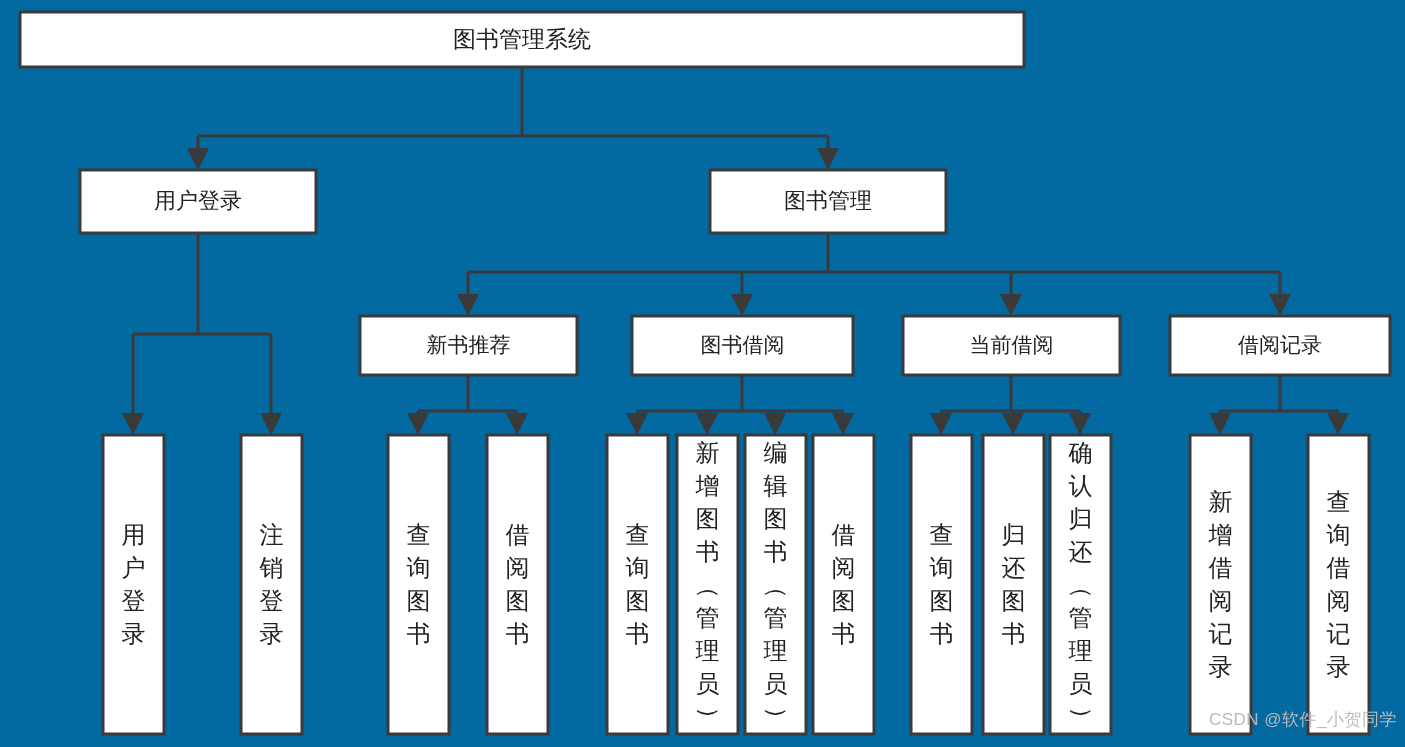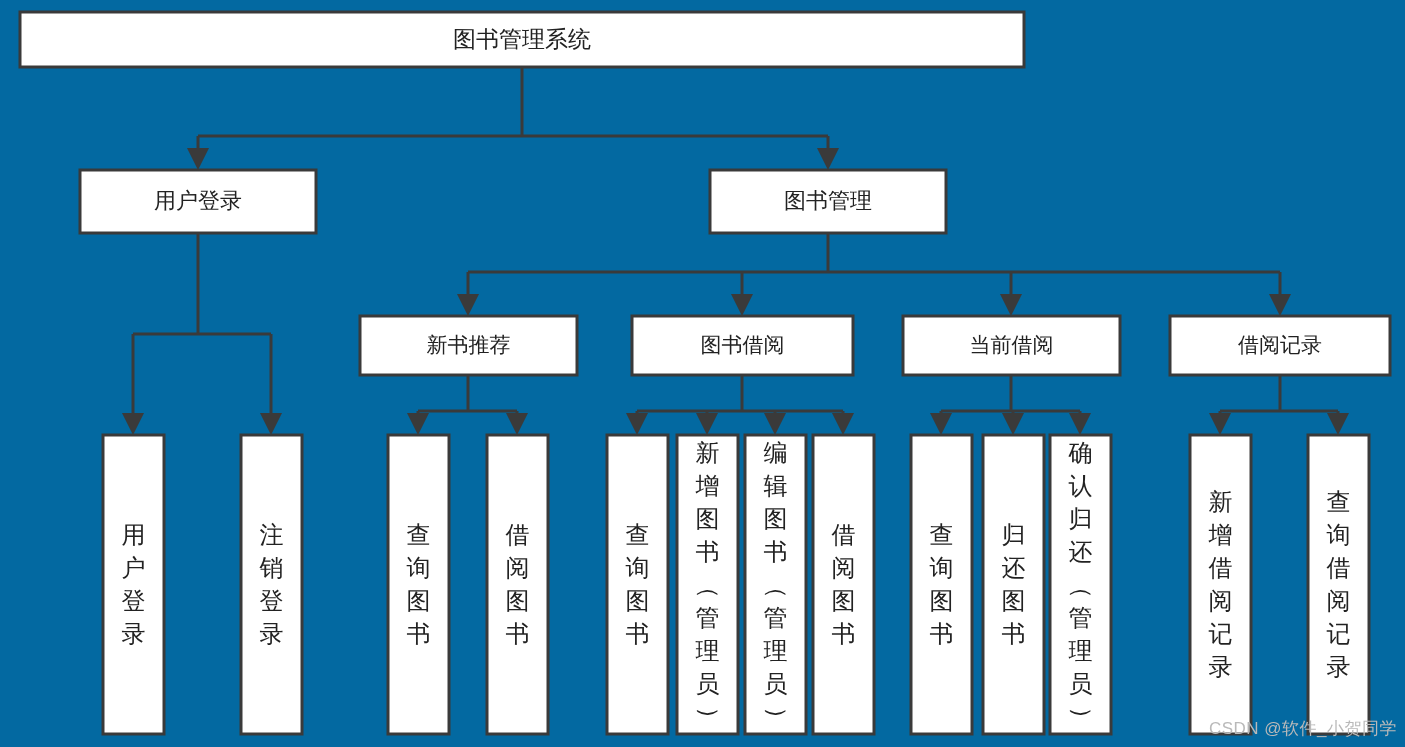--- a/index.html
+++ b/index.html
@@ -42,21 +42,21 @@
     stroke: #3a3a3a;
     stroke-width: 3;
     fill: none;
   }
   .arrow-head {
     fill: #3a3a3a;
   }
   .watermark {
     position: absolute;
     right: 8px;
-    bottom: 7px;
+    bottom: 16px;
     font-family: "Liberation Sans", "DejaVu Sans", sans-serif;
     font-size: 17px;
     color: #b9b9b9;
     white-space: nowrap;
     letter-spacing: 0.5px;
   }
 </style>
 </head>
 <body>
 

